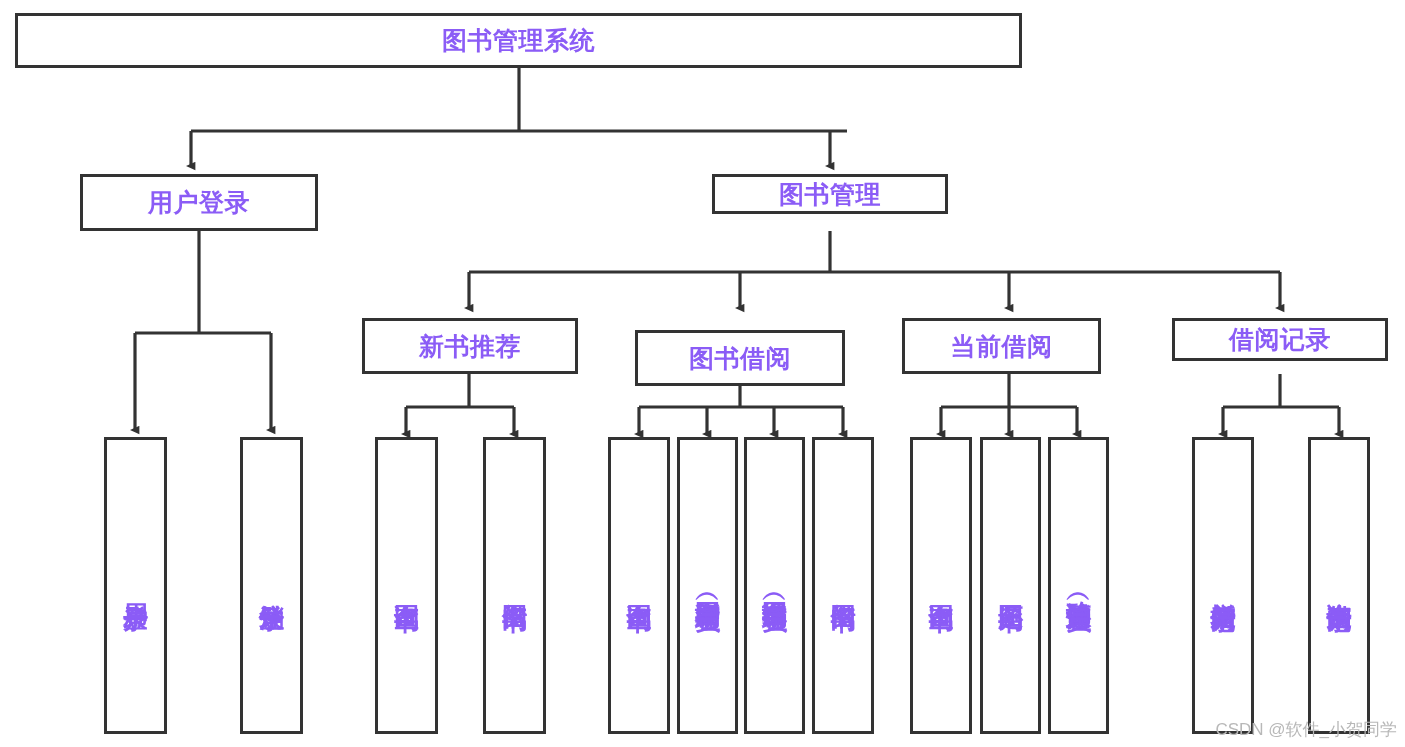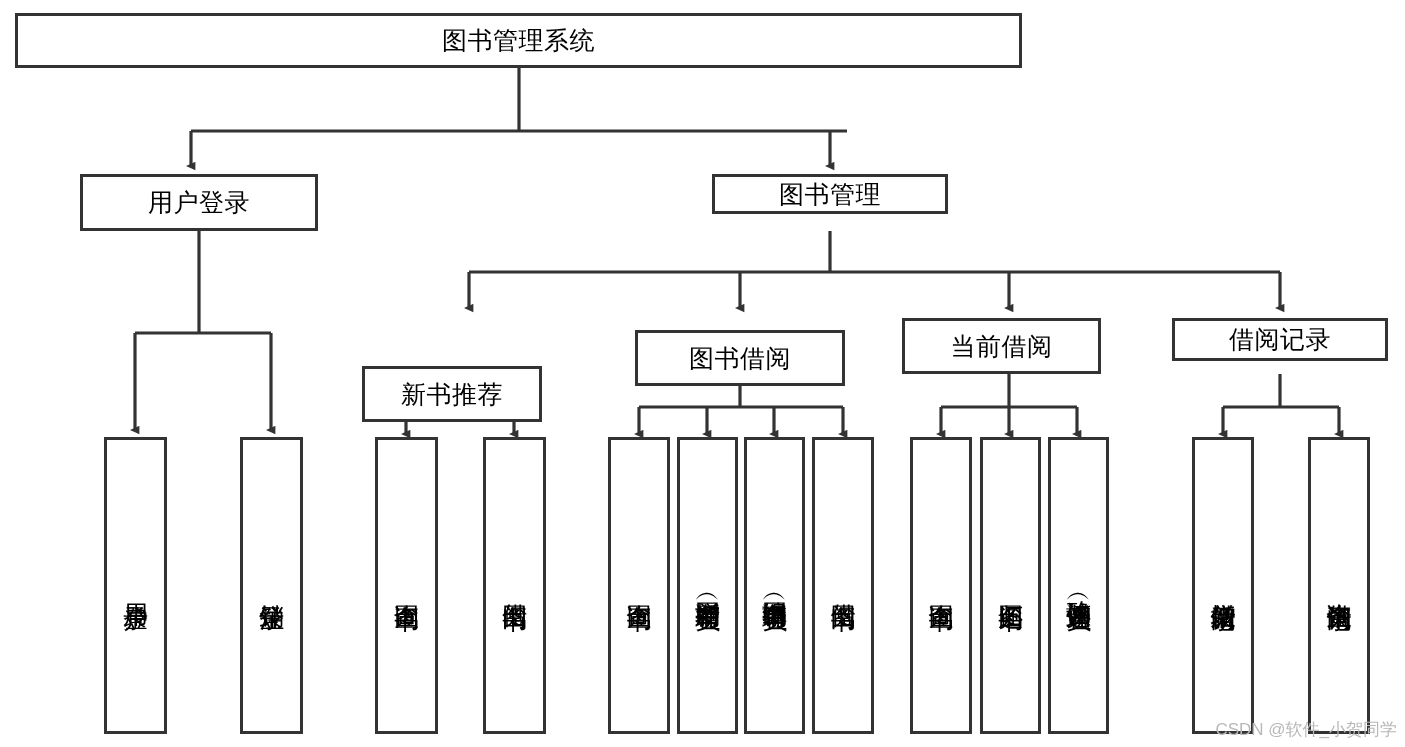--- a/index.html
+++ b/index.html
@@ -25,22 +25,23 @@
     height: 747px;
   }
   .node {
     position: absolute;
     box-sizing: border-box;
     border: 3px solid #333333;
     background: #ffffff;
     display: flex;
     align-items: center;
     justify-content: center;
-    color: #000000;
+    color: #8b5cf6;
     z-index: 2;
+    font-weight: bold;
   }
   .node-label {
     display: block;
     text-align: center;
     line-height: 1.05;
     white-space: nowrap;
   }
   
   .node.horiz .node-label {
     font-size: 25px;
@@ -130,21 +131,21 @@
   </div>
 
   <div class="node horiz" style="left:80px; top:174px; width:238px; height:57px;">
     <span class="node-label">用户登录</span>
   </div>
 
   <div class="node horiz" style="left:712px; top:174px; width:236px; height:40px;">
     <span class="node-label">图书管理</span>
   </div>
 
-  <div class="node horiz" style="left:362px; top:318px; width:180px; height:56px;margin-top:48px;">
+  <div class="node horiz" style="left:362px; top:318px; width:216px; height:56px;">
     <span class="node-label">新书推荐</span>
   </div>
 
   <div class="node horiz" style="left:635px; top:330px; width:210px; height:56px;">
     <span class="node-label">图书借阅</span>
   </div>
 
   <div class="node horiz" style="left:902px; top:318px; width:199px; height:56px;">
     <span class="node-label">当前借阅</span>
   </div>

